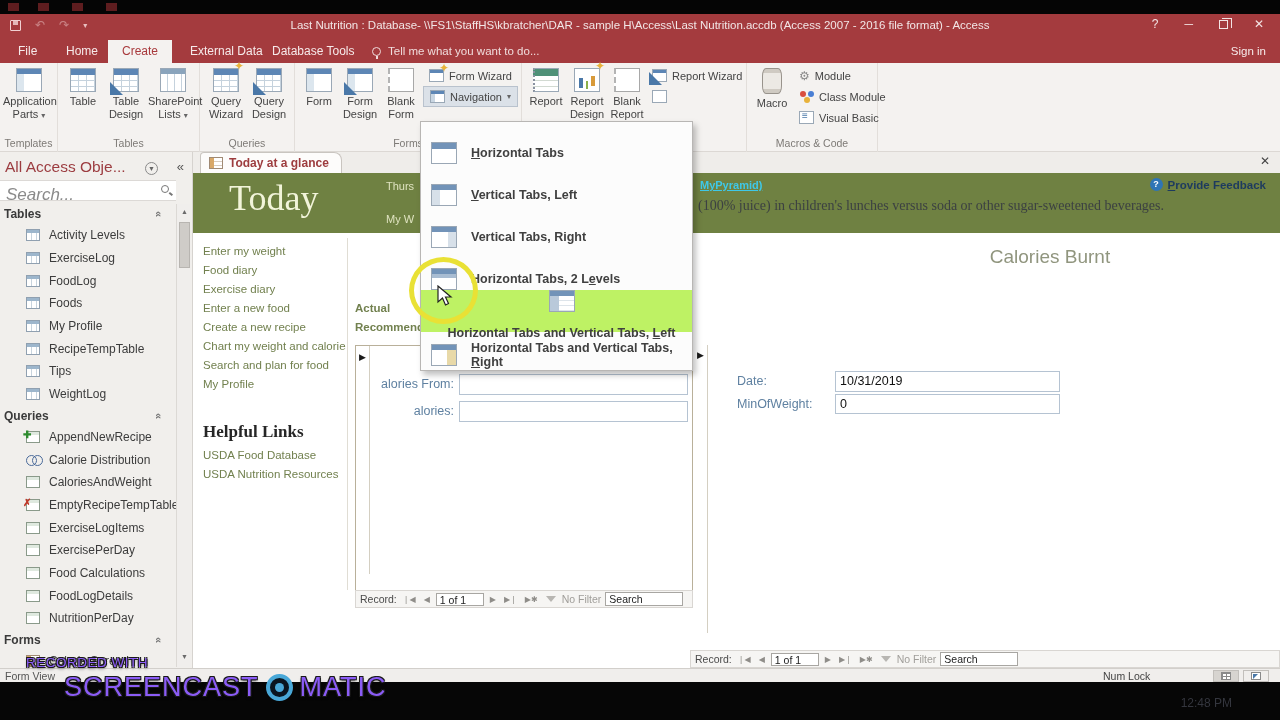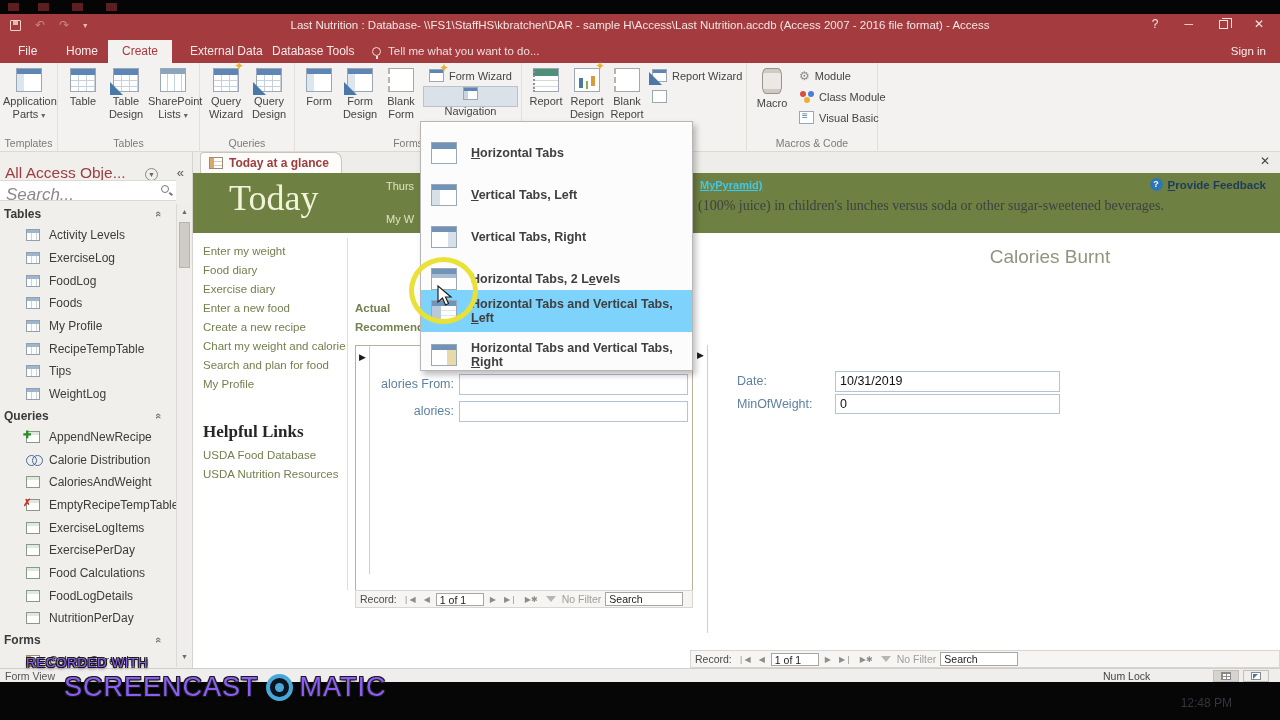--- a/index.html
+++ b/index.html
@@ -49,39 +49,39 @@
   .i-report { border-left:2px dotted #8a92a0; background: linear-gradient(#4f9178 0 7px, transparent 7px),
               repeating-linear-gradient(transparent 0 5px, #d2dad2 5px 6px), #fff; }
   .i-rdesign { background: linear-gradient(transparent 0 10px,
                linear-gradient(#fff,#fff)) #fff; }
   .i-rdesign::after { content:""; position:absolute; left:4px; bottom:3px; width:4px; height:10px; background:#4a78a8;
                box-shadow: 6px 2px 0 -1px #8ab04a, 12px -2px 0 0 #d89a3a; }
   .i-macro { width:20px; height:26px; border:1px solid #98938c; border-radius:4px/8px;
              background: linear-gradient(#cfcac2 0 4px, #ece9e4 4px calc(100% - 4px), #cfcac2 calc(100% - 4px)); }
   .smallcol { position:absolute; top:2px; display:flex; flex-direction:column; }
   .smallbtn { display:flex; align-items:center; gap:5px; height:21px; padding:0 6px; font-size:11px; color:#444; white-space:nowrap; }
-  .smallbtn.pressed { background:#dbe1e8; border:1px solid #b9c2cd;flex-direction:column; }
+  .smallbtn.pressed { background:#dbe1e8; border:1px solid #b9c2cd; }
   .sicon { width:15px; height:13px; border:1px solid #9aa8b6; background:#fff; position:relative; flex:0 0 auto; }
   .s-form { background: linear-gradient(#5d86b5 0 3px, transparent 3px), #fff; }
   .s-nav  { background: linear-gradient(#5d86b5 0 3px, transparent 3px),
             linear-gradient(90deg,#c9d6e2 0 4px, transparent 4px), #fff; }
   .caret { font-size:8px; color:#666; }
   .gear { color:#8a8a8a; font-size:12px; line-height:12px; }
   .balls { width:6px; height:6px; border-radius:50%; background:#d94f3f; box-shadow:8px 0 0 #4a7fd4, 4px 6px 0 #e8b23a; margin:1px 8px 6px 1px; }
   .s-vb { background:#fff; }
   .s-vb::after { content:"≡"; position:absolute; left:2px; top:-2px; font-size:10px; color:#4a78a8; }
 
   
   .docstrip { left:193px; top:152px; width:1087px; height:21px; background:#efedea; }
   .doctab { position:absolute; left:7px; top:0; height:21px; padding:0 12px 0 8px; background:#fdfcfb; border:1px solid #c9c5c0; border-bottom:none; border-radius:4px 8px 0 0; display:flex; align-items:center; gap:6px; font-size:12px; font-weight:bold; color:#9d3c3e; }
   .doc-close { position:absolute; right:10px; top:2px; font-size:12px; color:#444; }
 
   
   .sidebar { left:0; top:152px; width:193px; height:516px; background:#f1efec; border-right:1px solid #d6d3cf; }
-  .sb-header { position:absolute; left:0; top:8px; width:100%; height:28px;padding-left:32px; }
+  .sb-header { position:absolute; left:0; top:2px; width:100%; height:28px;padding-left:32px; }
   .sb-title { position:absolute; left:5px; top:4px; font-size:15.5px; color:#9c3c40; white-space:nowrap; }
   .sb-menu-ic { position:absolute; right:34px; top:8px; width:13px; height:13px; border:1px solid #8a8a8a; border-radius:50%; font-size:7px; color:#666; text-align:center; line-height:12px; }
   .sb-shutter { position:absolute; right:8px; top:5px; font-size:13px; color:#555; }
   .sb-search { position:absolute; left:0; top:28px; width:176px; height:21px; background:#fff; border-top:1px solid #dcd9d6; border-bottom:1px solid #dcd9d6; }
   .sb-search-text { position:absolute; left:6px; top:4px; font-size:17px; font-style:italic; color:#8a8a8a; }
   .mag { position:absolute; right:7px; top:4px; width:8px; height:8px; border:1.5px solid #777; border-radius:50%; }
   .mag::after { content:""; position:absolute; left:7px; top:7px; width:4px; height:1.5px; background:#777; transform:rotate(40deg); }
   .sb-list { position:absolute; left:0; top:52px; width:176px; height:464px; overflow:hidden; }
   .nav-sec-header { height:20px; display:flex; align-items:center; justify-content:space-between; padding:0 14px 0 4px; font-size:12px; font-weight:bold; color:#3a3a3a; }
   .chev-up { display:inline-block; transform:rotate(90deg); color:#777; font-size:11px; }
@@ -144,21 +144,21 @@
   
   .wm { z-index:70; color:#8b5cf6; font-weight:normal; text-shadow:-1px -1px 0 #1a1a1a, 1px -1px 0 #1a1a1a, -1px 1px 0 #1a1a1a, 1px 1px 0 #1a1a1a, 0 2px 3px rgba(0,0,0,.55); }
   .wm-small { left:26px; top:655px; font-size:13.5px; letter-spacing:.5px; }
   .wm-big { left:44px; top:672px; font-size:27px; letter-spacing:1px; display:flex; align-items:center; gap:7px;margin-left:20px; }
   .som-logo { width:27px; height:27px; border:4px solid #49a8d8; border-radius:50%; background:#0a1520; position:relative; }
   .som-logo::after { content:""; position:absolute; left:5px; top:5px; width:9px; height:9px; border-radius:50%; background:#49a8d8; }
 
   
   .dropdown { left:420px; top:110px; width:273px; height:250px; background:#fcfcfc; border:1px solid #b8b6b4; box-shadow:3px 4px 6px rgba(0,0,0,.25); z-index:50;margin-top:11px; }
   .menu-item { position:absolute; left:0; width:271px; height:41px; display:flex; align-items:center; gap:14px; padding-left:10px; font-size:12.5px; font-weight:bold; color:#404040; }
-  .menu-item.hl { background:#7dd3fc; }
+  .menu-item.hl { background:#bef264;flex-direction:column; }
   .mi { width:26px; height:22px; background:#fff; border:1px solid #9aa7b5; flex:0 0 auto; }
   .mi-h   { background: linear-gradient(#7293b8 0 6px, transparent 6px), #fff; }
   .mi-vl  { background: linear-gradient(#7293b8 0 5px, transparent 5px), linear-gradient(90deg,#d7e0e9 0 8px, transparent 8px), #fff; }
   .mi-vr  { background: linear-gradient(#7293b8 0 5px, transparent 5px), linear-gradient(-90deg,#d7e0e9 0 8px, transparent 8px), #fff; }
   .mi-h2  { background: linear-gradient(#7293b8 0 5px, #a8bcd2 5px 9px, transparent 9px), #fff; }
   .mi-hvl { background: linear-gradient(#7293b8 0 5px, transparent 5px), linear-gradient(90deg,#b9c9da 0 9px, transparent 9px),
             repeating-linear-gradient(transparent 0 4px, #dde4ea 4px 5px), #fff; }
   .mi-hvr { background: linear-gradient(#7293b8 0 5px, transparent 5px), linear-gradient(-90deg,#e8d9a8 0 9px, transparent 9px), #fff; }
   .menu-item u { text-decoration:underline; }
 

